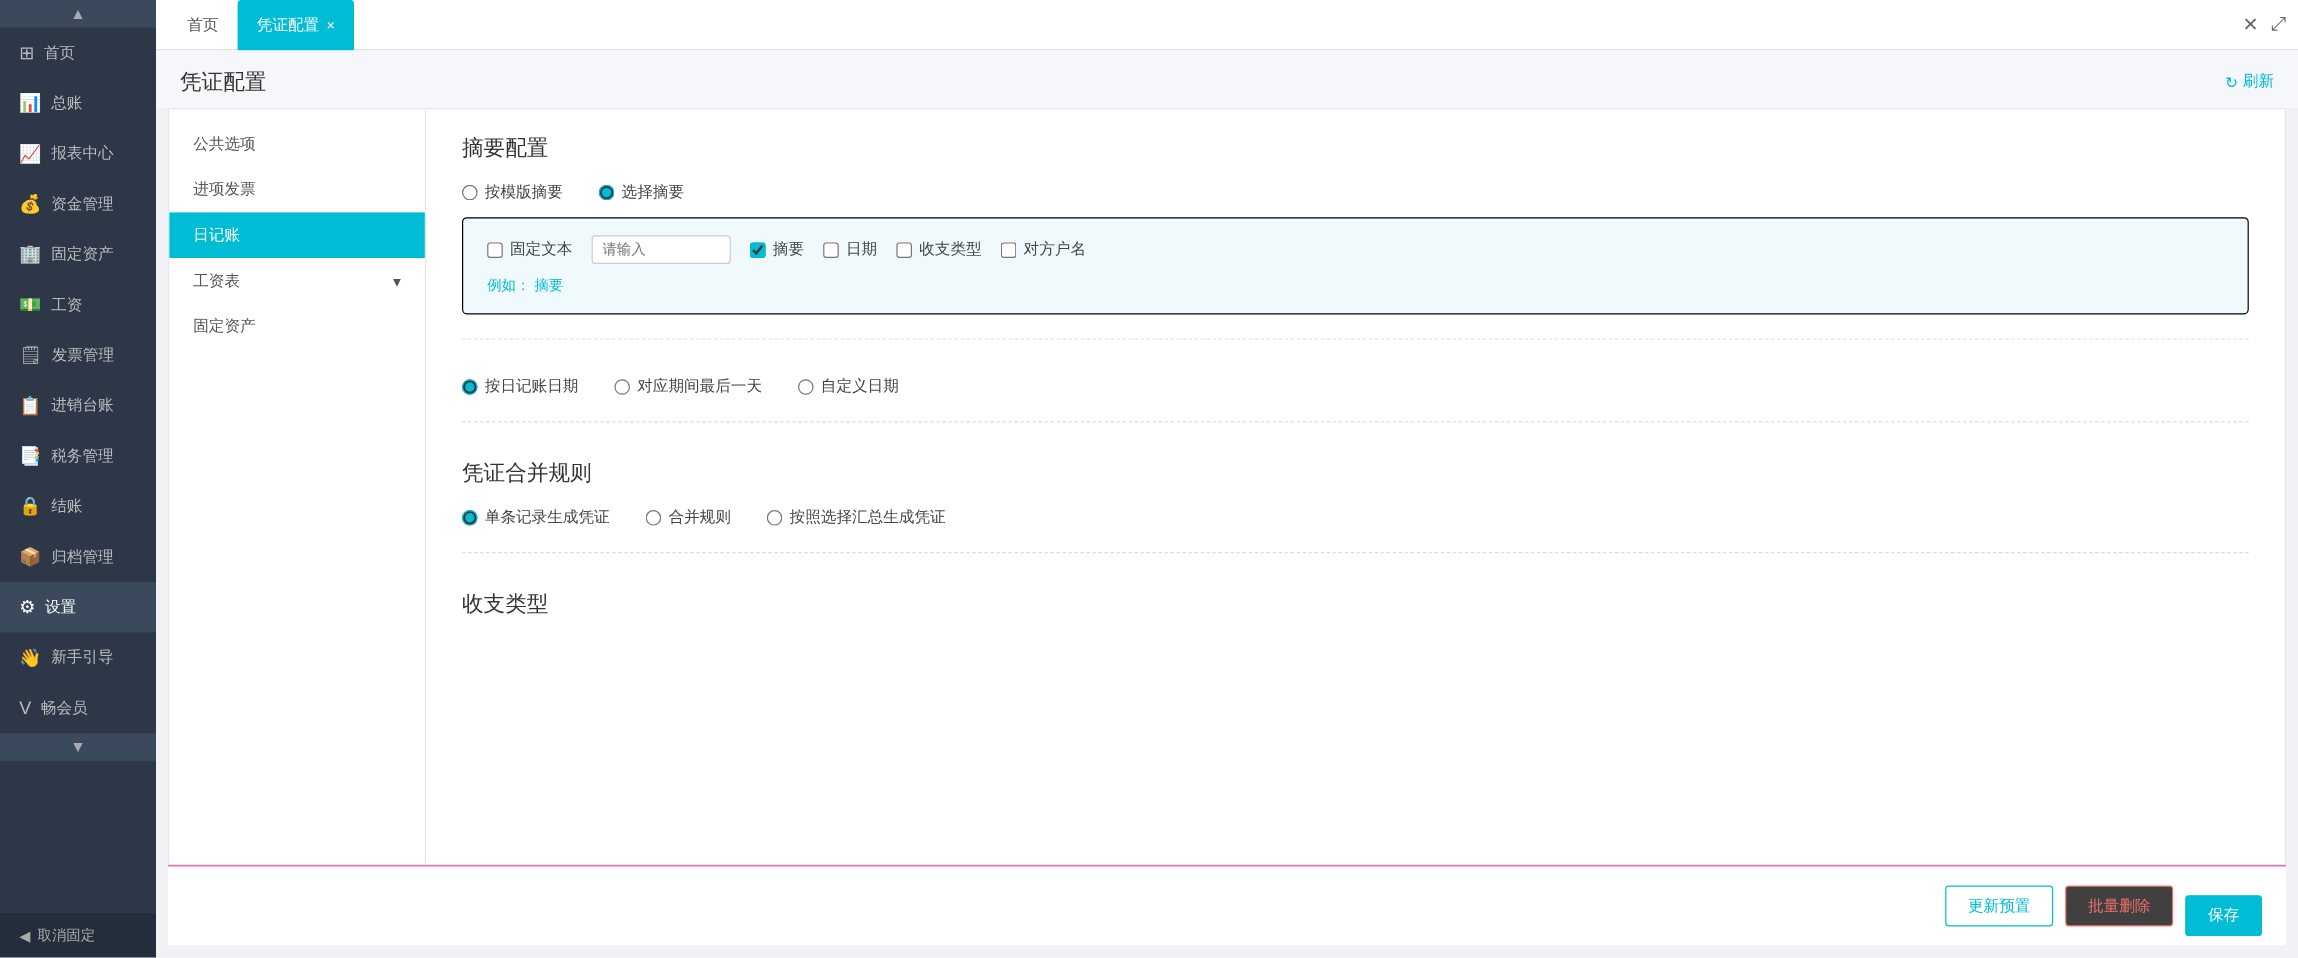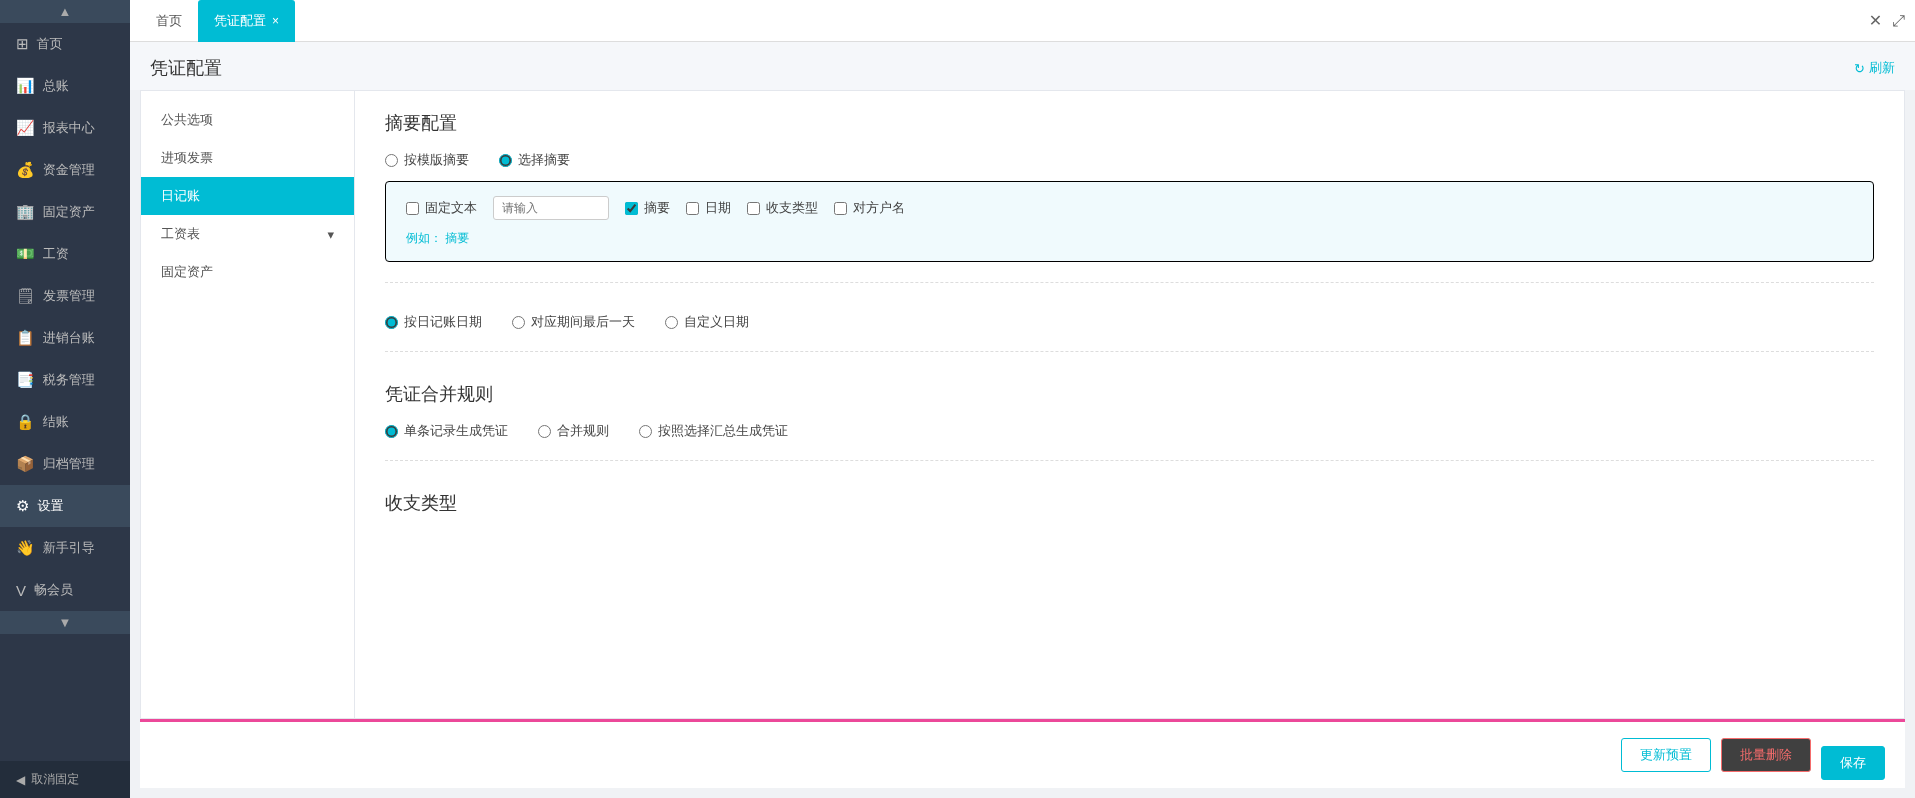--- a/index.html
+++ b/index.html
@@ -212,21 +212,21 @@
       margin-top: 10px;
     }
 
     
     .bottom-bar {
       display: flex;
       justify-content: flex-end;
       align-items: center;
       padding: 8px 20px;
       background: #fff;
-      border-top: 3px solid #ec4899;
+      border-top: 1px solid #ec4899;
       gap: 10px;
       flex-shrink: 0;
     }
     .btn {
       padding: 7px 18px;
       border-radius: 3px;
       font-size: 13px;
       cursor: pointer;
       border: 1px solid #ccc;
       background: #fff;

